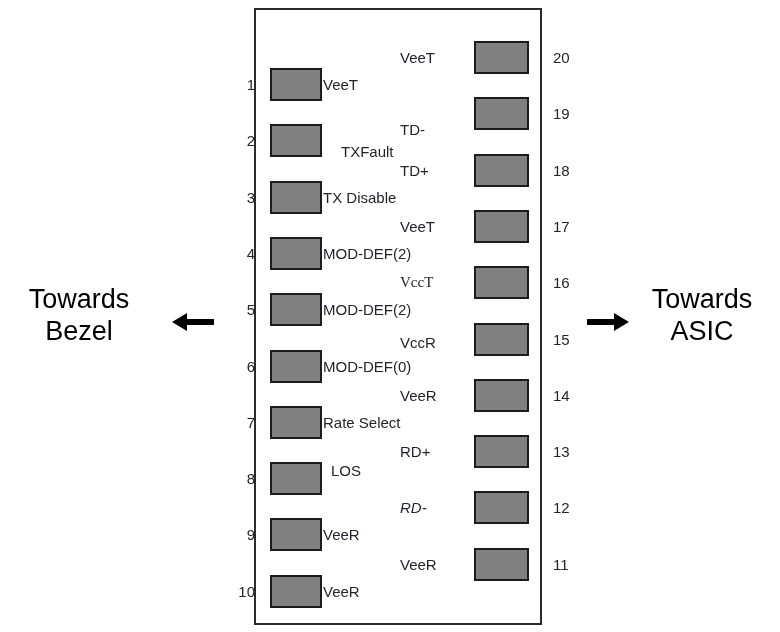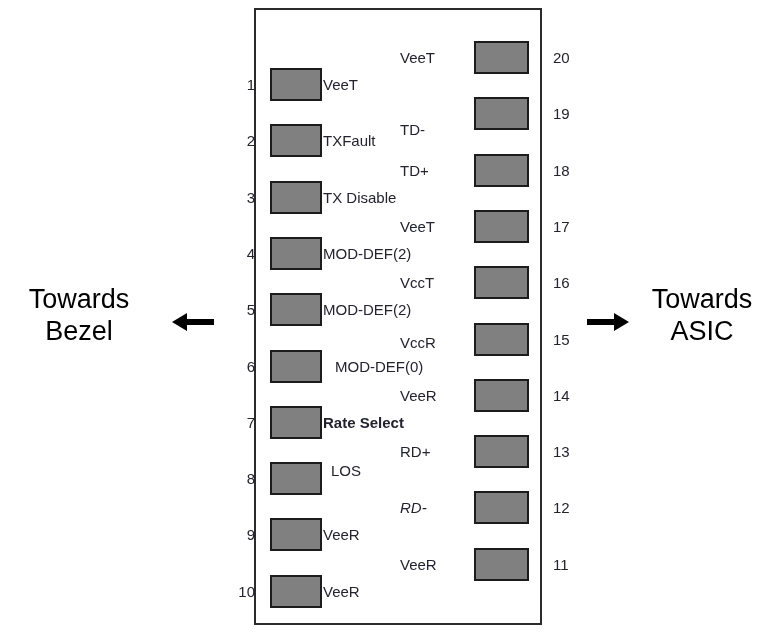--- a/index.html
+++ b/index.html
@@ -125,36 +125,36 @@
   </span>
 
   <div id="connector-body"></div>
 
   <div id="layers">
       <div class="pin-num pin-num-left" style="top: 77px;">1</div>
       <div class="pad pad-left" style="top: 68px;"></div>
       <div class="sig sig-left" style="top: 77px;">VeeT</div>
       <div class="pin-num pin-num-left" style="top: 133.3px;">2</div>
       <div class="pad pad-left" style="top: 124.3px;"></div>
-      <div class="sig sig-left" style="top: 133px;">TXFault</div>
+      <div class="sig sig-left" style="top: 144px; padding-left: 18px;">TXFault</div>
       <div class="pin-num pin-num-left" style="top: 189.6px;">3</div>
       <div class="pad pad-left" style="top: 180.6px;"></div>
       <div class="sig sig-left" style="top: 189.6px;">TX Disable</div>
       <div class="pin-num pin-num-left" style="top: 245.9px;">4</div>
       <div class="pad pad-left" style="top: 236.9px;"></div>
       <div class="sig sig-left" style="top: 245.9px;">MOD-DEF(2)</div>
       <div class="pin-num pin-num-left" style="top: 302.2px;">5</div>
       <div class="pad pad-left" style="top: 293.2px;"></div>
       <div class="sig sig-left" style="top: 302.2px;">MOD-DEF(2)</div>
       <div class="pin-num pin-num-left" style="top: 358.5px;">6</div>
       <div class="pad pad-left" style="top: 349.5px;"></div>
-      <div class="sig sig-left" style="top: 358.5px; padding-left: 12px;">MOD-DEF(0)</div>
+      <div class="sig sig-left" style="top: 358.5px;">MOD-DEF(0)</div>
       <div class="pin-num pin-num-left" style="top: 414.8px;">7</div>
       <div class="pad pad-left" style="top: 405.8px;"></div>
-      <div class="sig sig-left" style="top: 414.8px; font-weight: bold;">Rate Select</div>
+      <div class="sig sig-left" style="top: 414.8px;">Rate Select</div>
       <div class="pin-num pin-num-left" style="top: 471.1px;">8</div>
       <div class="pad pad-left" style="top: 462.1px;"></div>
       <div class="sig sig-left" style="top: 463px; margin-left: 8px;">LOS</div>
       <div class="pin-num pin-num-left" style="top: 527.4px;">9</div>
       <div class="pad pad-left" style="top: 518.4px;"></div>
       <div class="sig sig-left" style="top: 527.4px;">VeeR</div>
       <div class="pin-num pin-num-left" style="top: 583.7px;">10</div>
       <div class="pad pad-left" style="top: 574.7px;"></div>
       <div class="sig sig-left" style="top: 583.7px;">VeeR</div>
       <div class="sig sig-right" style="top: 50px;">VeeT</div>
@@ -162,21 +162,21 @@
       <div class="pin-num pin-num-right" style="top: 50px;">20</div>
       <div class="sig sig-right" style="top: 106.3px; margin-top: 16px;">TD-</div>
       <div class="pad pad-right" style="top: 97.3px;"></div>
       <div class="pin-num pin-num-right" style="top: 106.3px;">19</div>
       <div class="sig sig-right" style="top: 162.6px;">TD+</div>
       <div class="pad pad-right" style="top: 153.6px;"></div>
       <div class="pin-num pin-num-right" style="top: 162.6px;">18</div>
       <div class="sig sig-right" style="top: 218.9px;">VeeT</div>
       <div class="pad pad-right" style="top: 209.9px;"></div>
       <div class="pin-num pin-num-right" style="top: 218.9px;">17</div>
-      <div class="sig sig-right" style="top: 275.2px;">VccT</div>
+      <div class="sig sig-right" style="top: 275.2px; font-family: Liberation Serif, serif;">VccT</div>
       <div class="pad pad-right" style="top: 266.2px;"></div>
       <div class="pin-num pin-num-right" style="top: 275.2px;">16</div>
       <div class="sig sig-right" style="top: 335px;">VccR</div>
       <div class="pad pad-right" style="top: 322.5px;"></div>
       <div class="pin-num pin-num-right" style="top: 331.5px;">15</div>
       <div class="sig sig-right" style="top: 387.8px;">VeeR</div>
       <div class="pad pad-right" style="top: 378.8px;"></div>
       <div class="pin-num pin-num-right" style="top: 387.8px;">14</div>
       <div class="sig sig-right" style="top: 444.1px;">RD+</div>
       <div class="pad pad-right" style="top: 435.1px;"></div>

